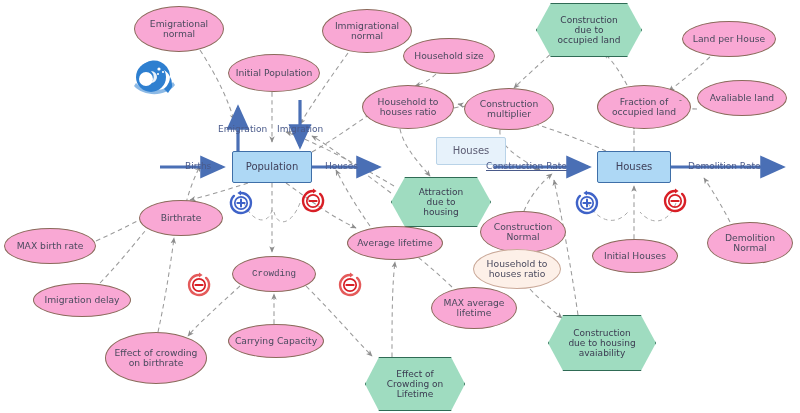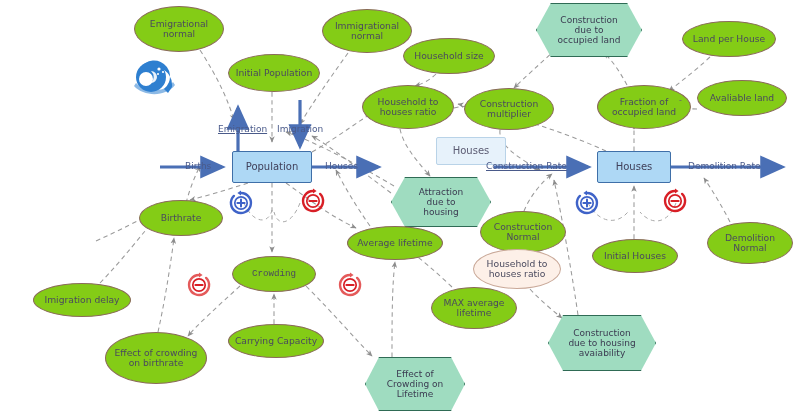--- a/index.html
+++ b/index.html
@@ -10,21 +10,21 @@
   }
   #canvas{position:relative;width:800px;height:413px;background:#fff;}
   svg#wires{position:absolute;left:0;top:0;width:800px;height:413px;}
 
   .node{position:absolute;box-sizing:border-box;display:flex;align-items:center;
         justify-content:center;text-align:center;color:#3b3b4f;}
   .node span{display:block;line-height:1.12;pointer-events:none;}
 
   
   .aux{
-    background:#84cc16;border:1.3px solid #8a6a5a;border-radius:50%;
+    background:#f9a8d4;border:1.3px solid #8a6a5a;border-radius:50%;
     font-size:9.2px;color:#4a4a5e;
   }
   
   .aux.ghost{background:#fdf0e8;border-color:#c9a898;}
 
   
   .stock{
     background:#aed8f5;border:1.4px solid #3f6fa8;border-radius:2px;
     font-size:10px;color:#40405a;
   }
@@ -177,21 +177,21 @@
   <div class="node stock" style="left:232px;top:151px;width:80px;height:32px;">
     <span>Population</span>
   </div>
 
   <div class="node stock" style="left:597px;top:151px;width:74px;height:32px;">
     <span>Houses</span>
   </div>
 
   <div class="flowlabel" style="left:185px;top:161px;"><span>Births</span></div>
   <div class="flowlabel" style="left:325px;top:161px;"><span>Houses</span></div>
-  <div class="flowlabel" style="left:218px;top:124px;text-decoration:underline;"><span>Emigration</span></div>
+  <div class="flowlabel" style="left:218px;top:124px;"><span>Emigration</span></div>
   <div class="flowlabel" style="left:277px;top:124px;"><span>Imigration</span></div>
   <div class="flowlabel" style="left:486px;top:161px;text-decoration:underline;"><span>Construction Rate</span></div>
   <div class="flowlabel" style="left:688px;top:161px;"><span>Demolition Rate</span></div>
 
   <div class="node hex" style="left:536px;top:3px;width:106px;height:54px;">
     <span>Construction<br>due to<br>occupied land</span>
   </div>
   <div class="node hex" style="left:391px;top:177px;width:100px;height:50px;">
     <span>Attraction<br>due to<br>housing</span>
   </div>
@@ -235,20 +235,23 @@
     </div>
 
   <div class="node aux" style="left:697px;top:80px;width:90px;height:36px;">
     <span>Avaliable land</span>
     </div>
 
   <div class="node aux" style="left:139px;top:200px;width:84px;height:36px;">
     <span>Birthrate</span>
     </div>
 
+  <div class="node aux" style="left:4px;top:228px;width:92px;height:36px;">
+    <span>MAX birth rate</span>
+    </div>
 
   <div class="node aux" style="left:33px;top:283px;width:98px;height:34px;">
     <span>Imigration delay</span>
     </div>
 
   <div class="node aux" style="left:232px;top:256px;width:84px;height:36px;font-family:Liberation Mono, monospace;">
     <span>Crowding</span>
     </div>
 
   <div class="node aux" style="left:228px;top:324px;width:96px;height:34px;">

